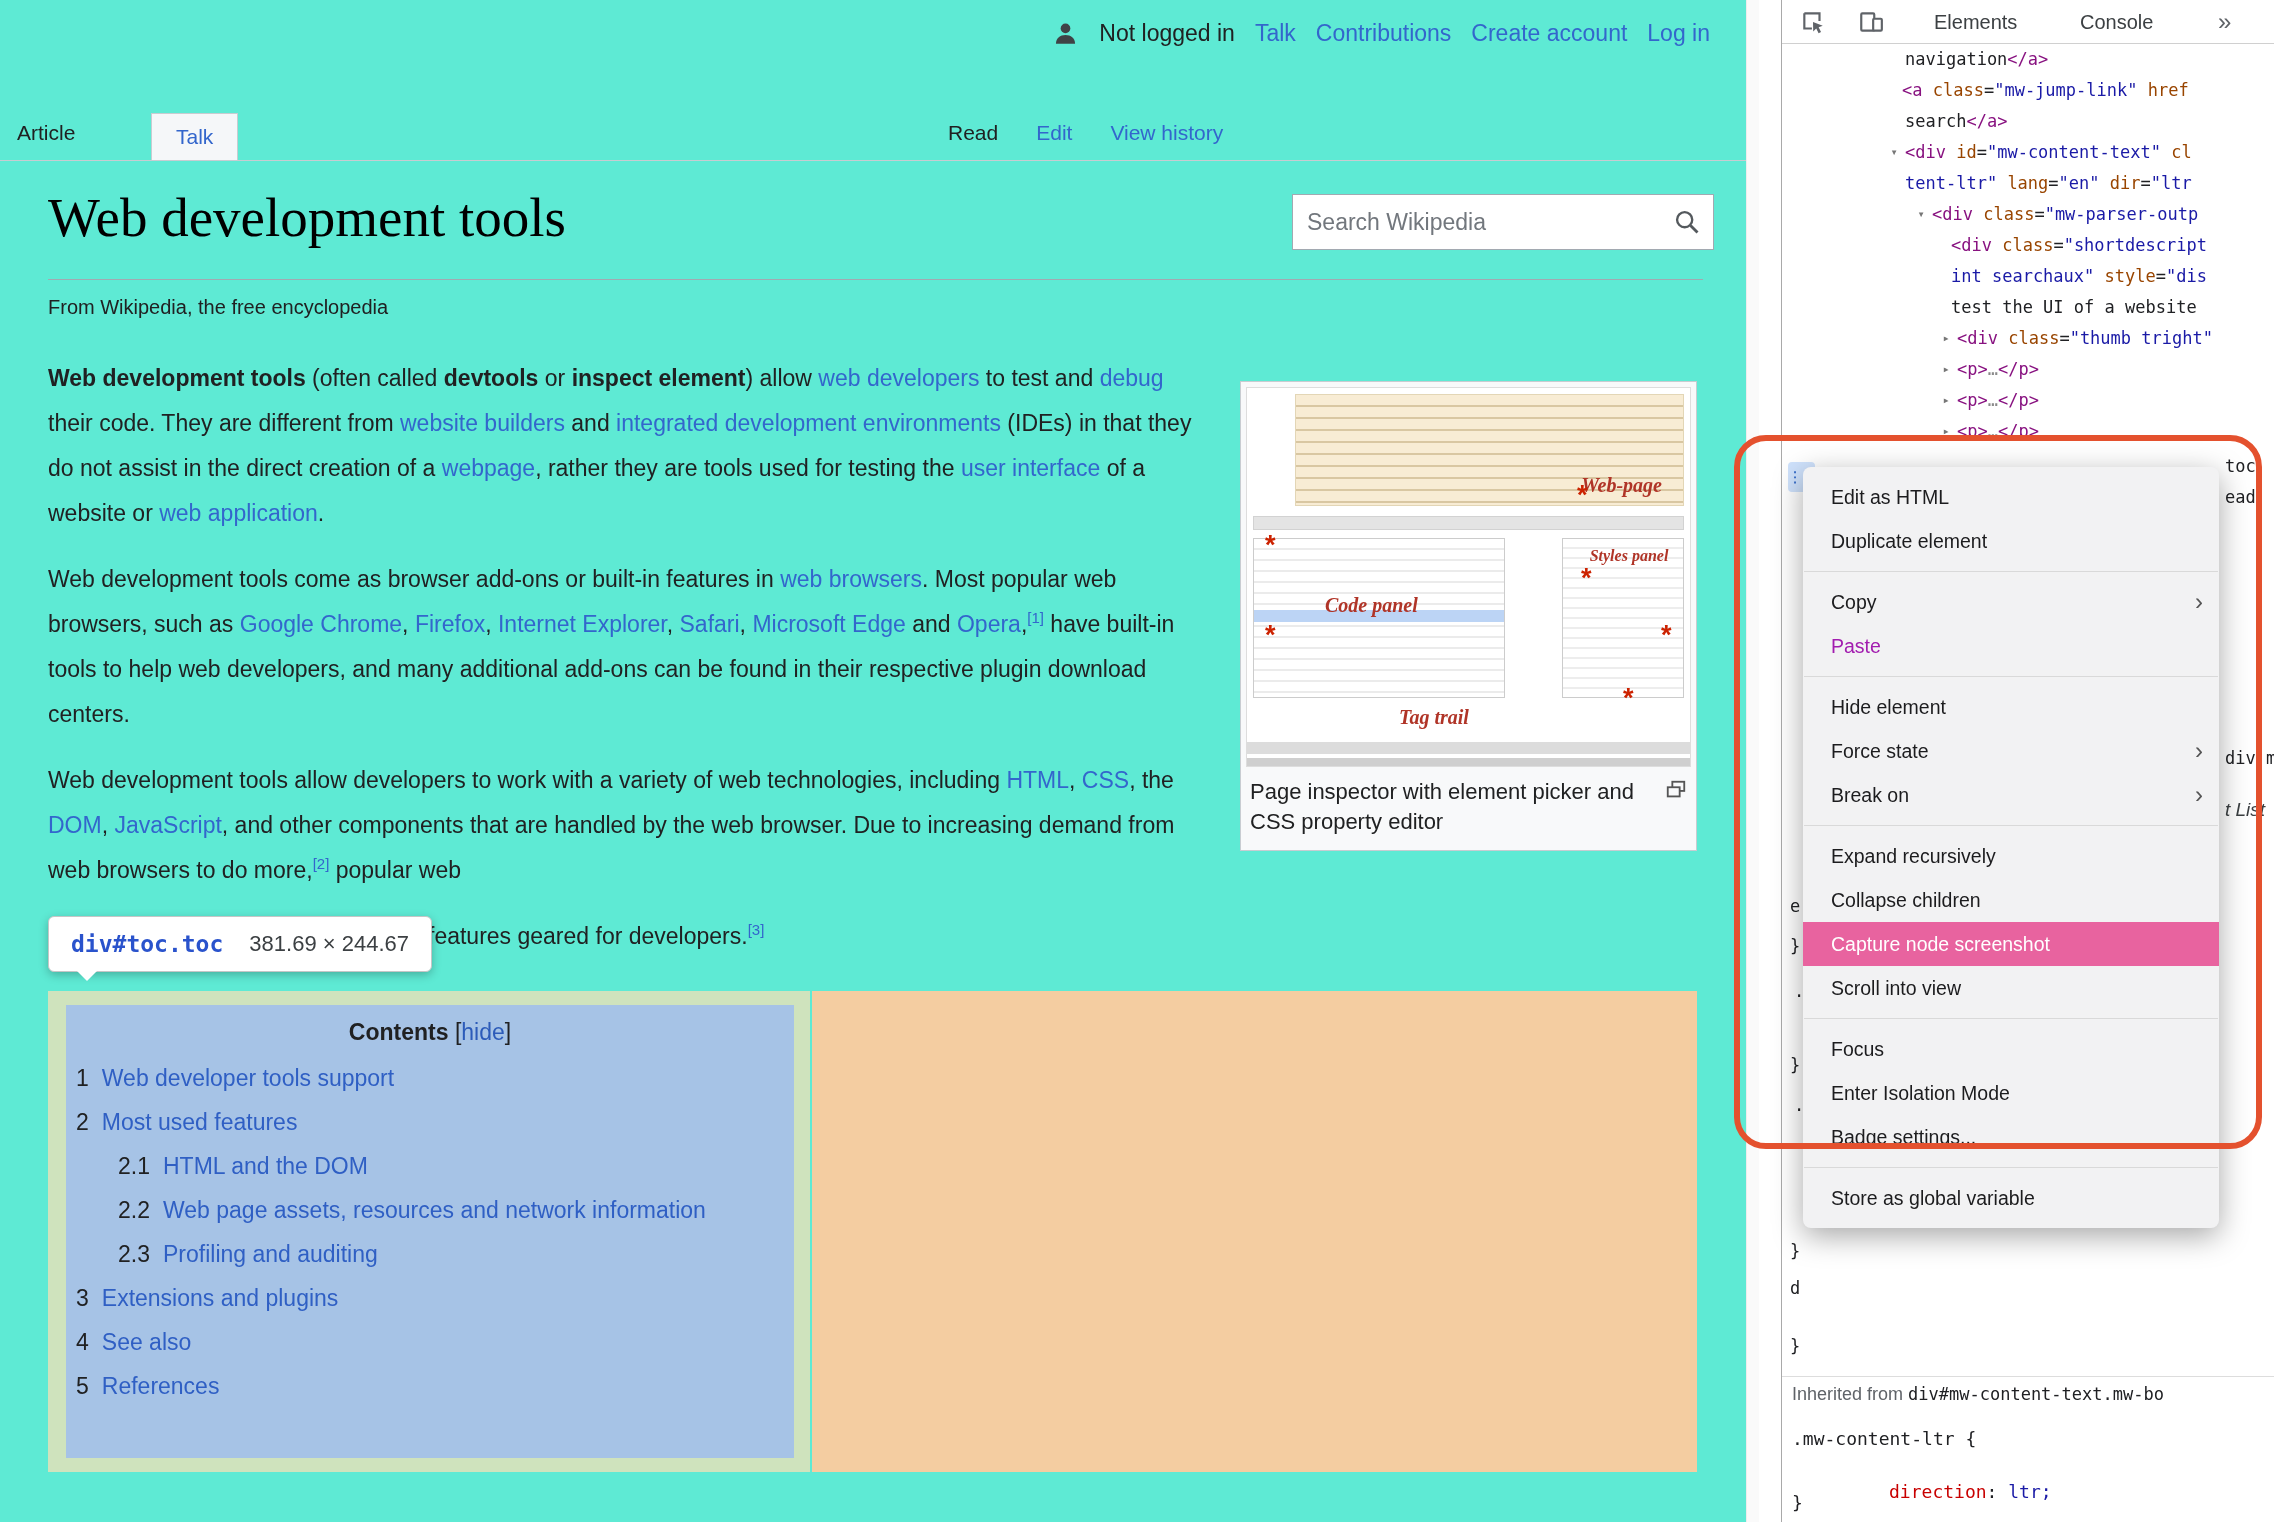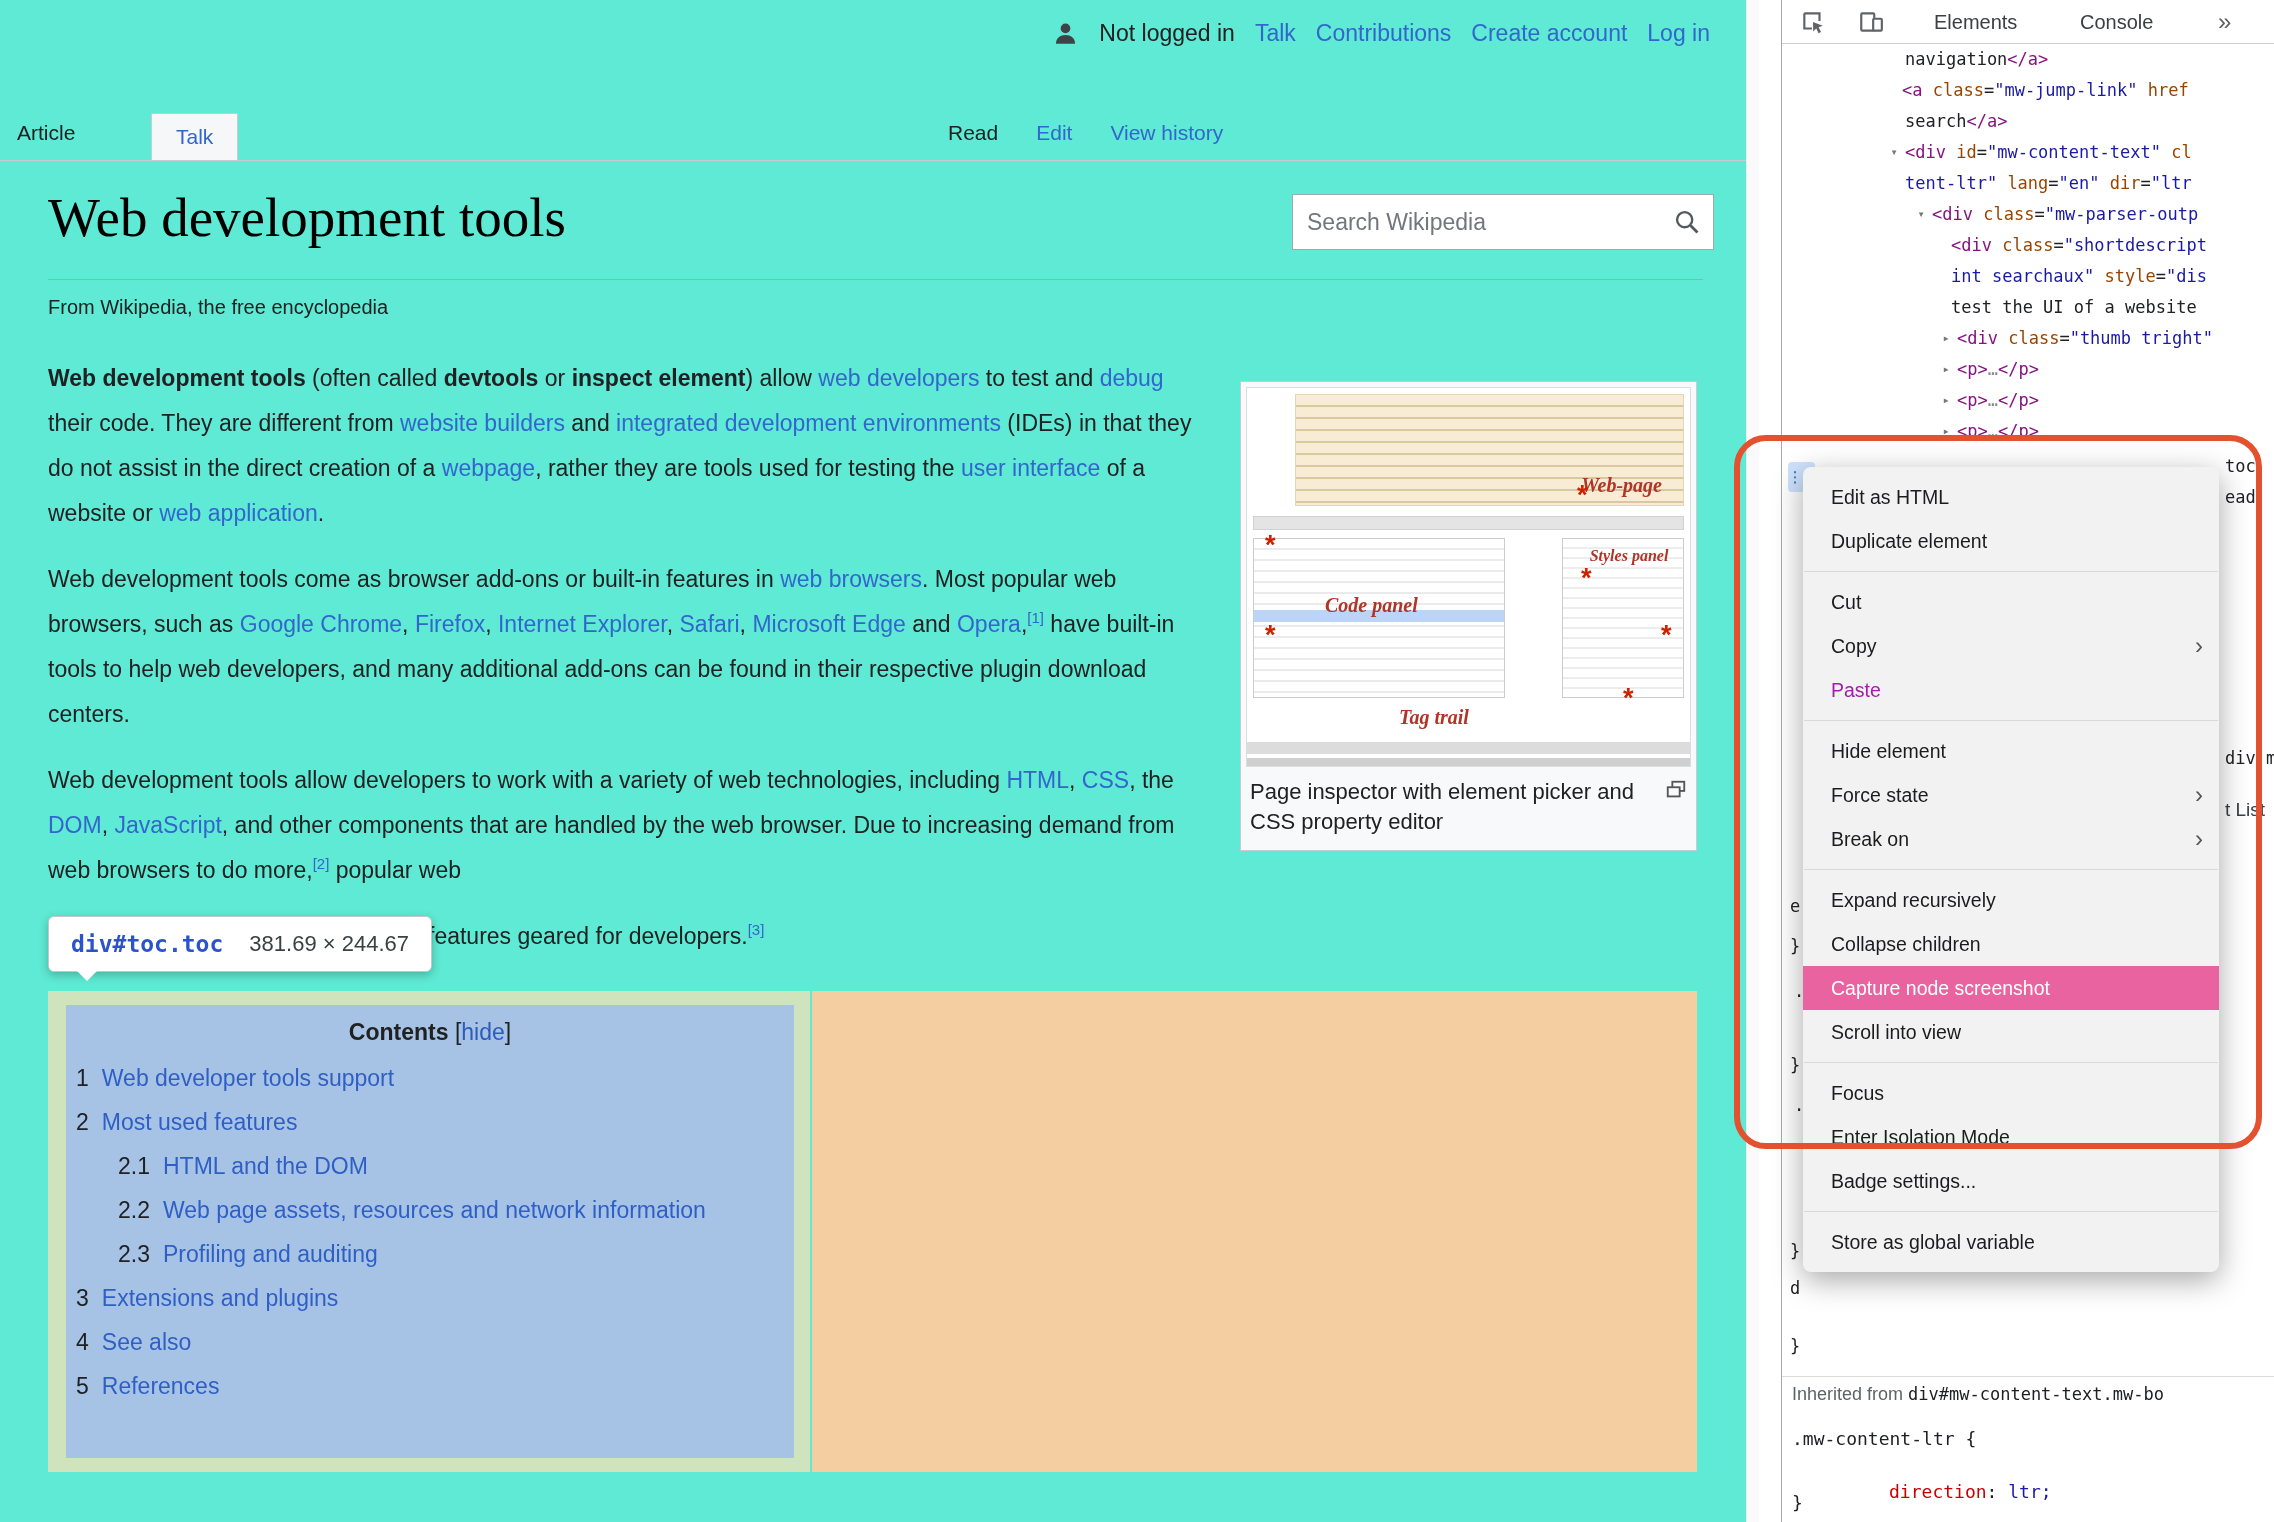--- a/index.html
+++ b/index.html
@@ -331,36 +331,35 @@
       <span>Inherited from </span><span class="mono">div#mw-content-text.mw-bo</span>
     </div>
     <div class="sty-row sty-sel">.mw-content-ltr {</div>
     <div class="sty-row sty-decl">
       <span class="sty-prop">direction</span><span>: </span><span class="sty-val">ltr;</span>
     </div>
     <div class="sty-row sty-close">}</div>
   <span class="frag" style="left: 443px; top: 456px;">toc</span>
       <span class="frag" style="left: 443px; top: 487px;">ead</span>
       <span class="frag" style="left: 443px; top: 748px;">div.m</span>
-      <span class="frag sans" style="left: 443px; top: 799px;">t List</span>
+      <span class="frag sans" style="left: 443px; top: 799px; font-style: italic;">t List</span>
       <span class="frag" style="left: 8px; top: 896px;">e</span>
       <span class="frag" style="left: 8px; top: 936px;">}</span>
       <span class="frag" style="left: 12px; top: 986px;">·</span>
       <span class="frag" style="left: 8px; top: 1055px;">}</span>
       <span class="frag" style="left: 12px; top: 1100px;">·</span>
       <span class="frag" style="left: 8px; top: 1241px;">}</span>
       <span class="frag" style="left: 8px; top: 1278px;">d</span>
       <span class="frag" style="left: 8px; top: 1336px;">}</span>
     </section>
 
   <div class="menu" id="menu-host">
       <div class="menu-item"><span>Edit as HTML</span></div>
       <div class="menu-item"><span>Duplicate element</span></div>
       <div class="menu-divider"></div>
-      <div class="menu-item"><span>Cut</span></div>
       <div class="menu-item"><span>Copy</span><span class="sub">›</span></div>
       <div class="menu-item disabled"><span>Paste</span></div>
       <div class="menu-divider"></div>
       <div class="menu-item"><span>Hide element</span></div>
       <div class="menu-item"><span>Force state</span><span class="sub">›</span></div>
       <div class="menu-item"><span>Break on</span><span class="sub">›</span></div>
       <div class="menu-divider"></div>
       <div class="menu-item"><span>Expand recursively</span></div>
       <div class="menu-item"><span>Collapse children</span></div>
       <div class="menu-item highlight"><span>Capture node screenshot</span></div>

